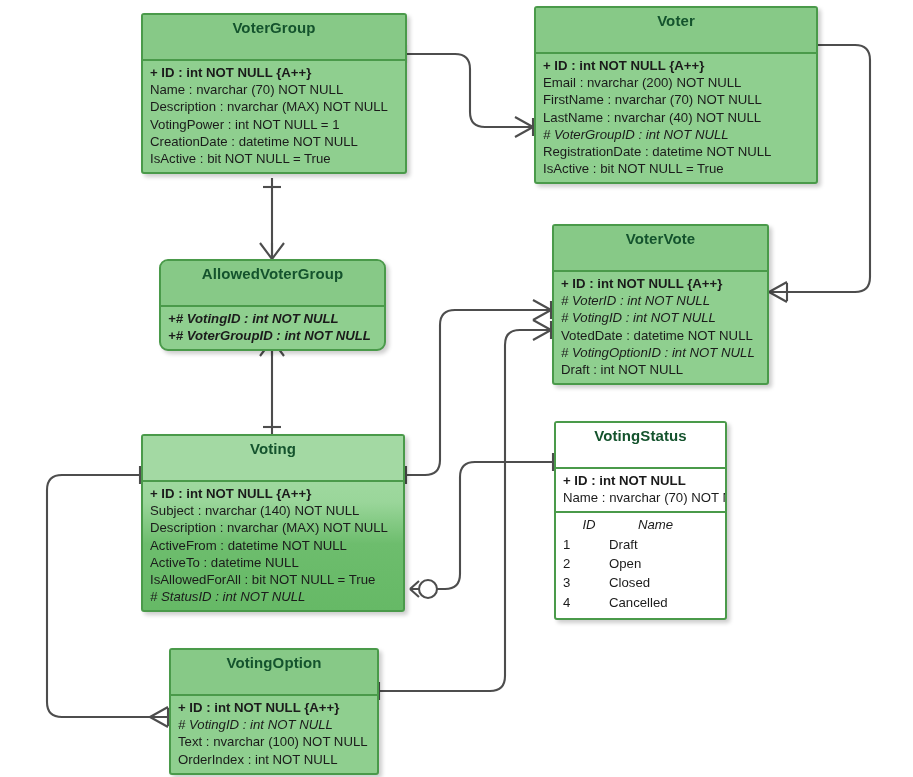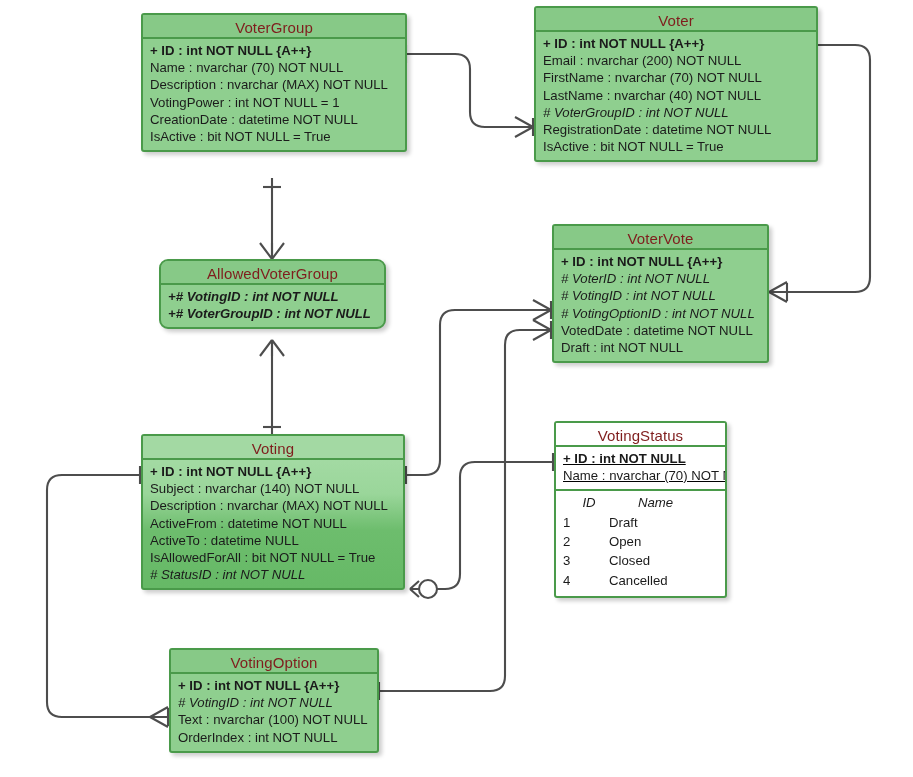--- a/index.html
+++ b/index.html
@@ -34,24 +34,24 @@
     box-sizing: border-box;
     border: 2px solid #4a9a4a;
     border-radius: 3px;
     background: #8fcf8f;
     box-shadow: 3px 3px 4px rgba(0,0,0,0.20);
     overflow: hidden;
   }
   .entity .hdr {
     box-sizing: border-box;
     text-align: center;
-    font-weight: normal;
+    font-weight: bold;
     font-size: 15px;
-    color: #7f1d1d;
-    padding: 4px 6px 1px 6px;
+    color: #14532d;
+    padding: 4px 6px 23px 6px;
     border-bottom: 2px solid #4a9a4a;
     background: #87c987;
     letter-spacing: 0.1px;
   }
   .entity .attrs {
     box-sizing: border-box;
     padding: 3px 7px 5px 7px;
   }
   .attr {
     font-size: 13.2px;
@@ -66,21 +66,21 @@
   
   .entity.grad { background: linear-gradient(to bottom, #a9dda9 0%, #9ad69a 38%, #6dbd6d 62%, #66b966 100%); }
   .entity.grad .hdr { background: #a3d9a3; }
 
   
   .entity.lookup {
     background: #ffffff;
     box-shadow: 3px 3px 4px rgba(0,0,0,0.20);
   }
   .entity.lookup .hdr { background: #ffffff; }
-  .entity.lookup .attrs { border-bottom: 2px solid #4a9a4a; text-decoration: underline; }
+  .entity.lookup .attrs { border-bottom: 2px solid #4a9a4a; }
   .datagrid { padding: 2px 7px 6px 7px; }
   .datagrid .row { display: flex; font-size: 13.2px; line-height: 19.3px; color: #1b1b1b; }
   .datagrid .row.head { font-style: italic; }
   .datagrid .c-id { width: 46px; flex: 0 0 46px; }
   .datagrid .row.head .c-id { text-align: center; width: 52px; flex: 0 0 52px; }
   .datagrid .row.head .c-name { text-align: center; flex: 1 1 auto; padding-right: 22px; }
   .datagrid .c-name { flex: 1 1 auto; }
 </style>
 </head>
 <body>
@@ -179,22 +179,22 @@
       <div class="attr pkfk">+# VoterGroupID : int NOT NULL</div>
     </div>
   </div>
 
   <div class="entity" style="left:552px; top:224px; width:217px;">
     <div class="hdr">VoterVote</div>
     <div class="attrs">
       <div class="attr pk">+ ID : int NOT NULL  {A++}</div>
       <div class="attr fk"># VoterID : int NOT NULL</div>
       <div class="attr fk"># VotingID : int NOT NULL</div>
+      <div class="attr">VotedDate : datetime NOT NULL</div>
       <div class="attr fk"># VotingOptionID : int NOT NULL</div>
-      <div class="attr">VotedDate : datetime NOT NULL</div>
       <div class="attr">Draft : int NOT NULL</div>
     </div>
   </div>
 
   <div class="entity grad" style="left:141px; top:434px; width:264px;">
     <div class="hdr">Voting</div>
     <div class="attrs">
       <div class="attr pk">+ ID : int NOT NULL  {A++}</div>
       <div class="attr">Subject : nvarchar (140)  NOT NULL</div>
       <div class="attr">Description : nvarchar (MAX)  NOT NULL</div>

